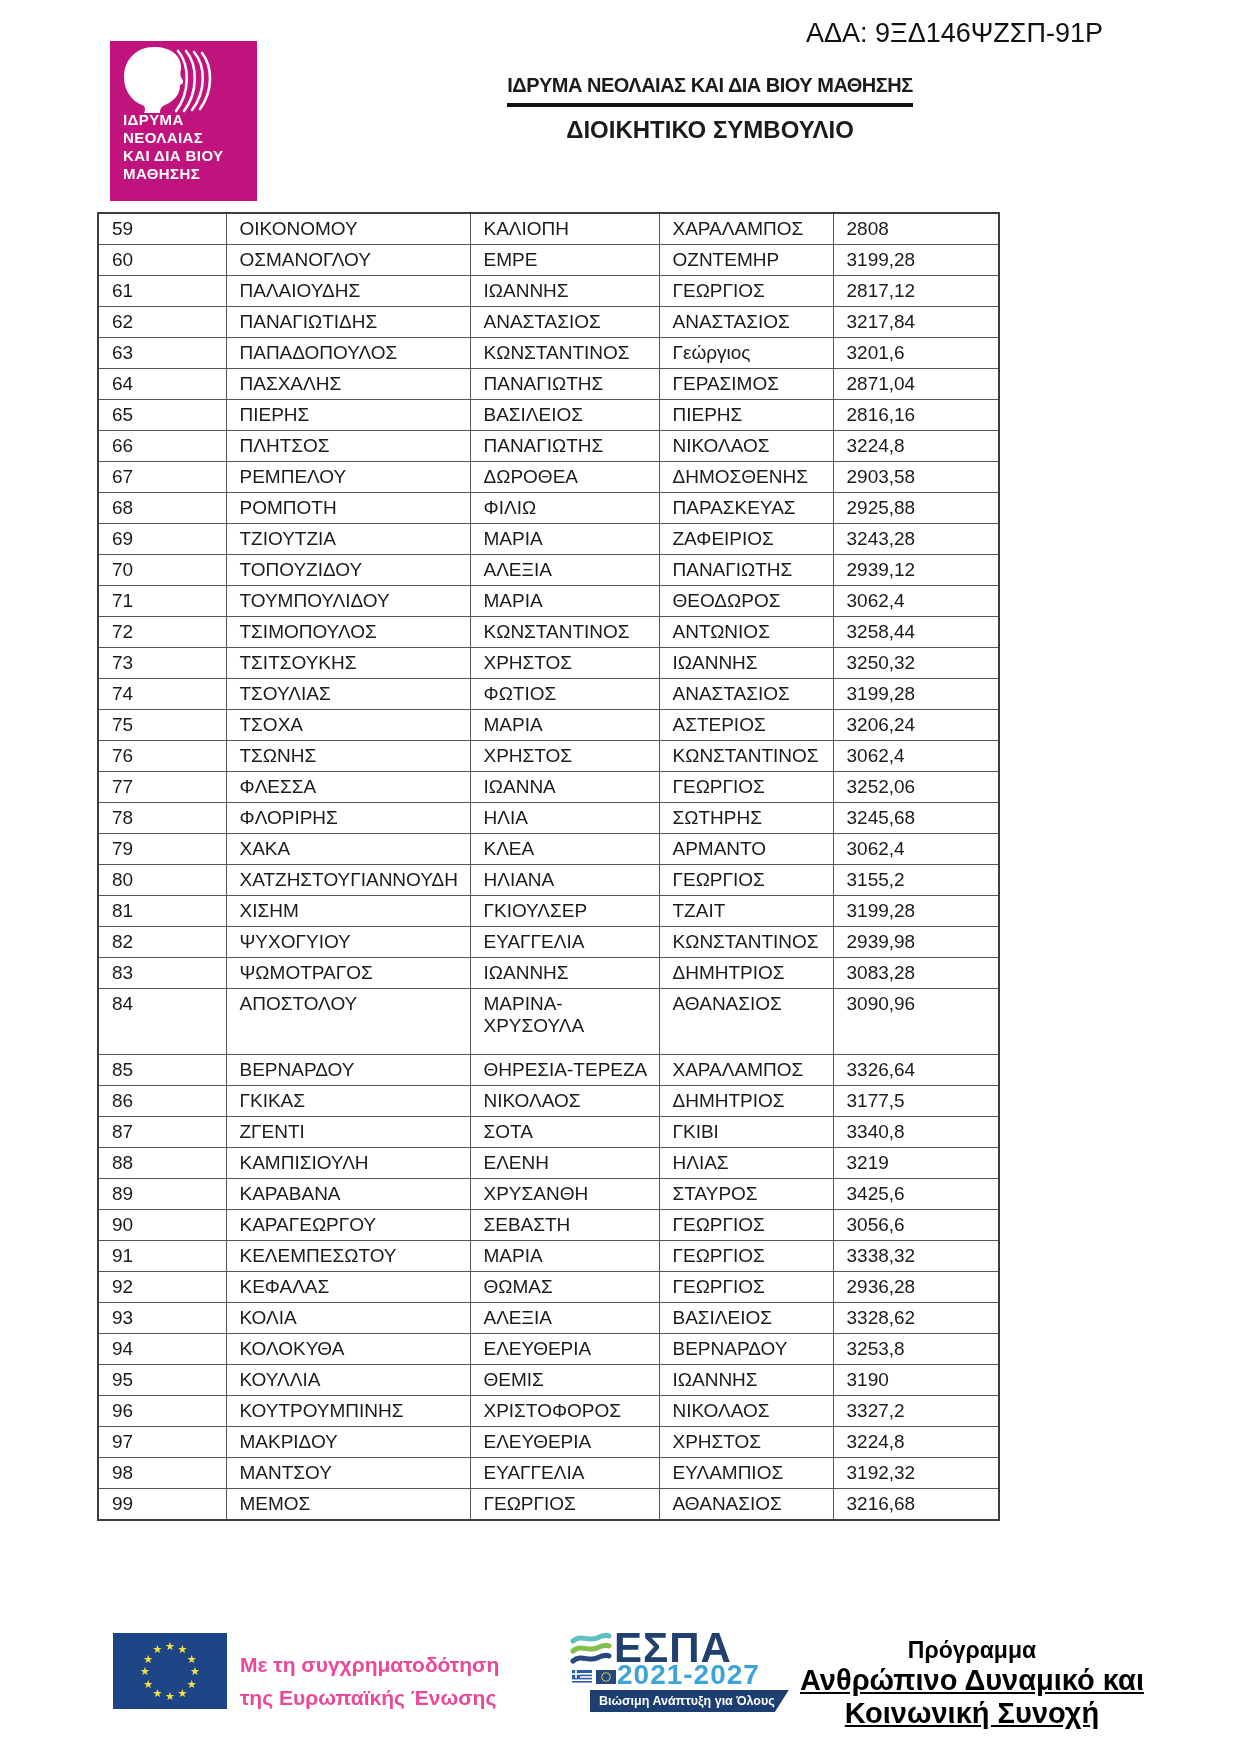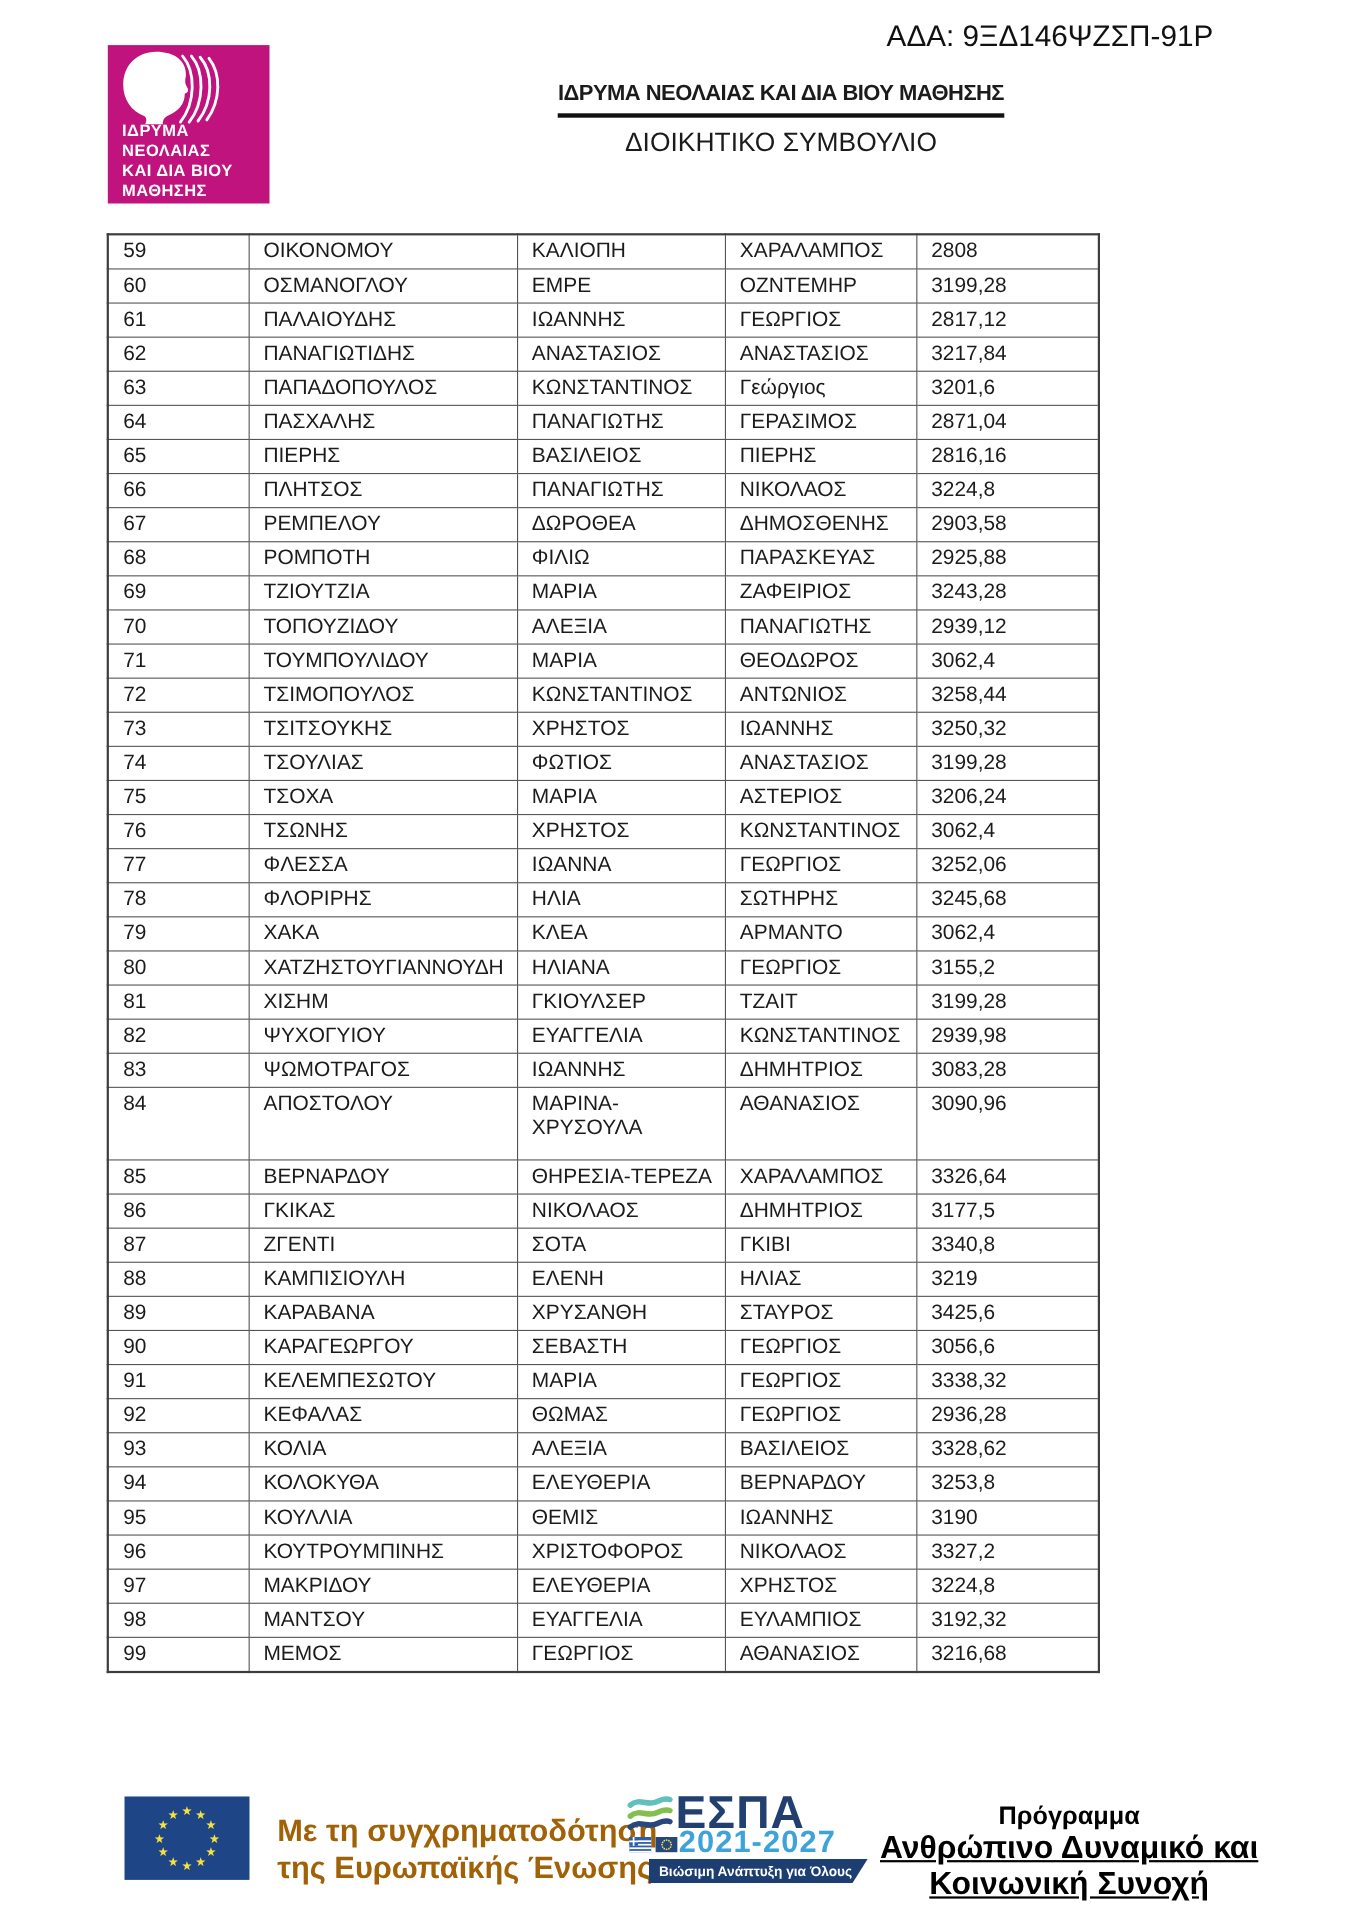--- a/index.html
+++ b/index.html
@@ -1,40 +1,40 @@
 <!DOCTYPE html>
 <html><head>
 <meta charset="utf-8">
 <style>
   html,body{margin:0;padding:0;background:#e8e8e8;}
   .page{position:relative;width:1241px;height:1754px;background:#ffffff;
         font-family:"Liberation Sans",sans-serif;color:#1b1b1b;overflow:hidden;margin:0 auto;}
 
   
   .ada{position:absolute;top:18px;right:138px;font-size:27px;color:#111;}
-  .logo-box{position:absolute;left:98px;top:41px;width:147px;height:144px;background:#c0137e;}
+  .logo-box{position:absolute;left:110px;top:41px;width:147px;height:160px;background:#c0137e;}
   .logo-head{position:absolute;left:6px;top:4px;}
   .logo-text{position:absolute;left:13px;top:70px;color:#fff;font-size:15px;font-weight:600;
              line-height:18px;letter-spacing:.4px;}
   .header-text{position:absolute;left:300px;top:74px;width:820px;text-align:center;}
   .doc-title{display:inline-block;font-size:20px;font-weight:bold;letter-spacing:-0.5px;
              border-bottom:4px solid #111;padding-bottom:6px;white-space:nowrap;}
-  .doc-subtitle{margin-top:9px;font-size:24px;font-weight:normal;}
+  .doc-subtitle{margin-top:9px;font-size:24px;font-weight:bold;}
 
   
   table.board{position:absolute;left:97px;top:212px;width:901px;border-collapse:collapse;
               table-layout:fixed;border:2px solid #3d3d3d;}
   table.board td{border:1px solid #555;height:30px;padding:0 0 0 13px;font-size:19px;
                  vertical-align:middle;white-space:pre-line;overflow:hidden;line-height:22px;}
   table.board tr.tall-row td{height:61px;vertical-align:top;padding-top:4px;margin-left:24px;}
 
   
   .eu-flag{position:absolute;left:113px;top:1633px;}
-  .eu-cofund{position:absolute;left:252px;top:1648px;font-size:28px;font-weight:bold;
-             color:#a16207;line-height:33px;}
+  .eu-cofund{position:absolute;left:240px;top:1648px;font-size:21px;font-weight:bold;
+             color:#ec4899;line-height:33px;}
   .espa{position:absolute;left:570px;top:1630px;width:250px;height:115px;}
   .espa-waves{position:absolute;left:0;top:2px;}
   .espa-name{position:absolute;left:44px;top:-6px;font-size:42px;font-weight:bold;color:#21406f;letter-spacing:1px;}
   .espa-flags{position:absolute;left:2px;top:40px;}
   .espa-period{position:absolute;left:47px;top:29px;font-size:28px;font-weight:bold;color:#3da3d8;letter-spacing:1px;}
   .espa-tagline{position:absolute;left:0;top:60px;background:#1d3e70;color:#fff;font-size:12.5px;
                 font-weight:bold;padding:4px 14px 4px 9px;
                 clip-path:polygon(0 0,100% 0,93% 100%,0 100%);margin-left:20px;}
   .programme{position:absolute;left:800px;top:1637px;color:#000000;text-align:center;}
   .programme .prog-label{font-size:23px;font-weight:600;}

